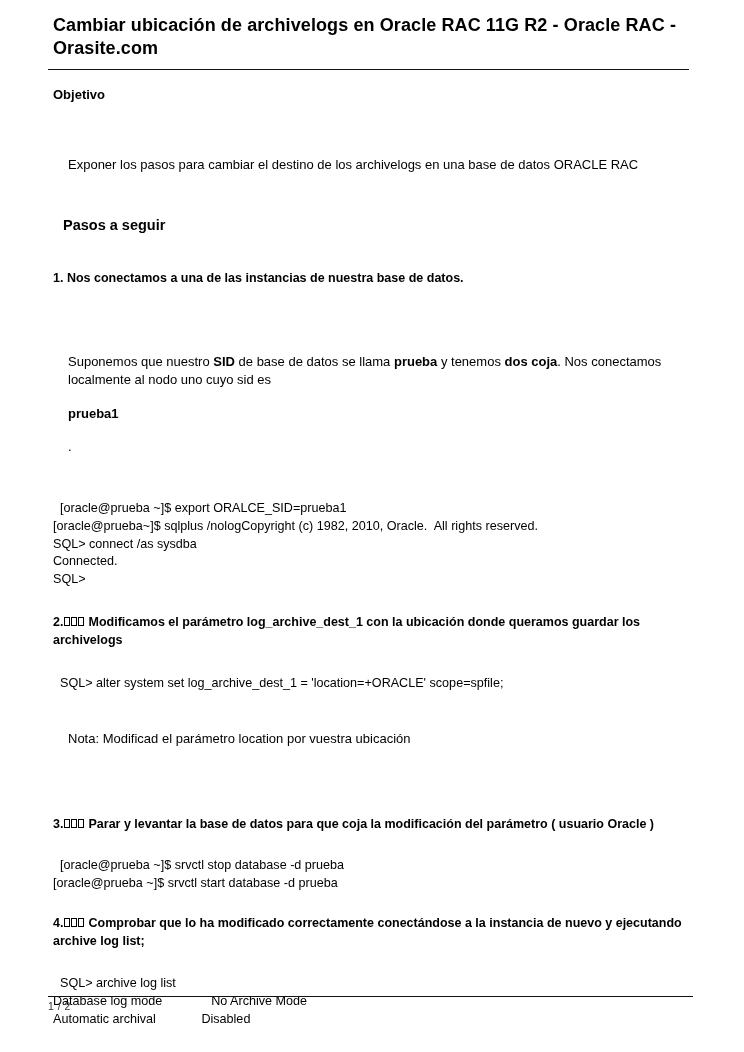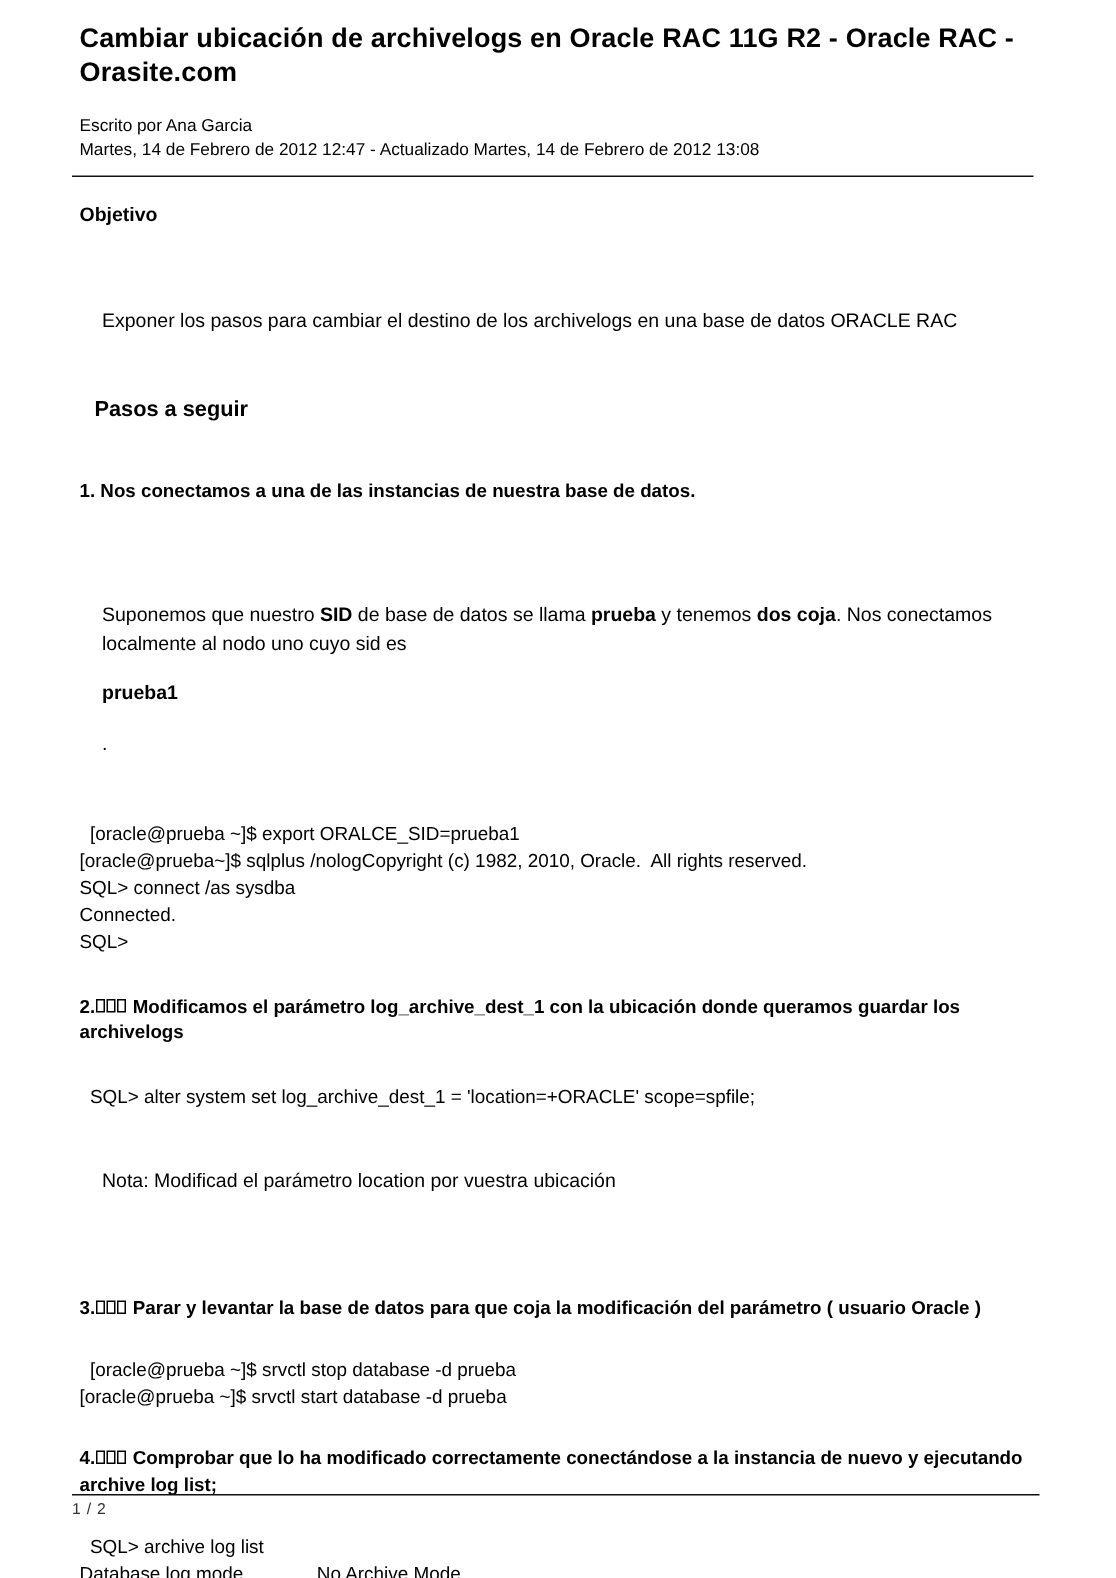--- a/index.html
+++ b/index.html
@@ -136,24 +136,20 @@
 </style>
 </head>
 <body>
 
 <div class="page">
 
   <div class="content">
 
     <div class="doc-title">Cambiar ubicación de archivelogs en Oracle RAC 11G R2 - Oracle RAC - Orasite.com</div>
 
-    <div class="byline">
-      <div>Escrito por Ana Garcia</div>
-      <div class="date-line">Martes, 14 de Febrero de 2012 12:47 - Actualizado Martes, 14 de Febrero de 2012 13:08</div>
-    </div>
 
     <hr class="rule rule-top">
 
     <h1 class="section-title">Objetivo</h1>
 
     <div class="sp-objetivo-body"></div>
 
     <p class="body-text">Exponer los pasos para cambiar el destino de los archivelogs en una base de datos ORACLE RAC</p>
 
     <div class="sp-body-pasos"></div>

